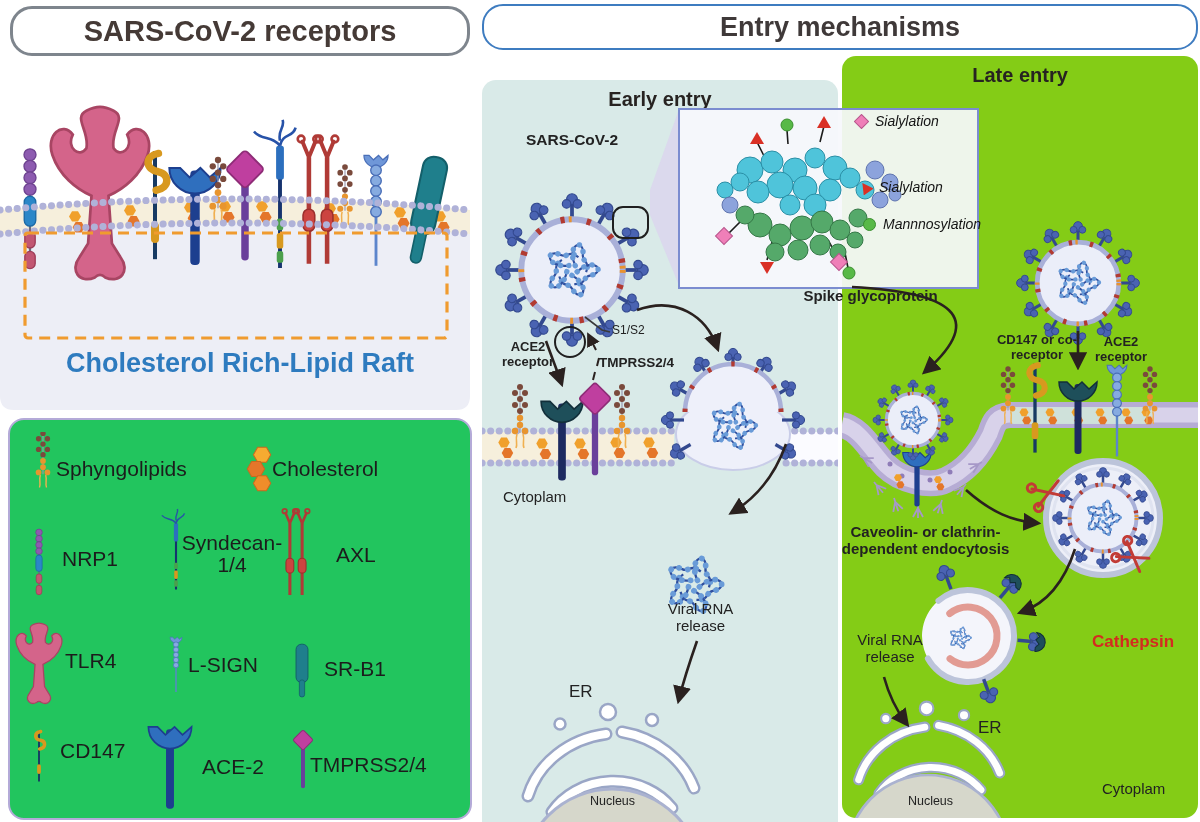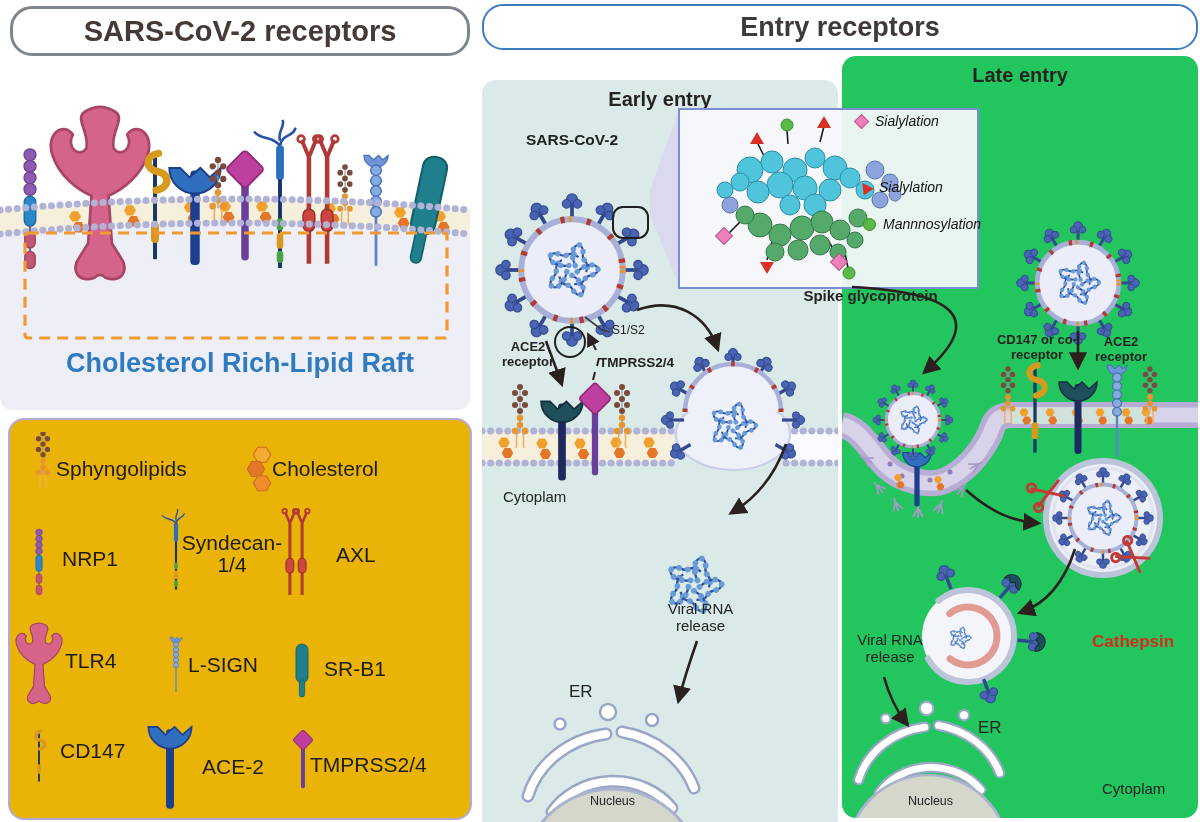--- a/index.html
+++ b/index.html
@@ -9,24 +9,24 @@
   .lbl{position:absolute;z-index:9;line-height:1.15;}
   .center{text-align:center;}
   .bold{font-weight:bold;}
   .title-box{position:absolute;background:#fff;display:flex;align-items:center;justify-content:center;z-index:8;}
   .title-left{left:10px;top:6px;width:454px;height:44px;border:3px solid #7e858d;border-radius:22px;
               font-size:29px;font-weight:bold;color:#453a36;}
   .title-entry{left:482px;top:4px;width:712px;height:42px;border:2.5px solid #3e7cc0;border-radius:21px;
               font-size:27px;font-weight:bold;color:#3f3939;}
   .panel{position:absolute;top:56px;width:356px;height:762px;border-radius:14px;overflow:hidden;z-index:1;}
   .panel-early{left:482px;background:#d9eae8;margin-top:24px;}
-  .panel-late{left:842px;background:#22c55e;}
+  .panel-late{left:842px;background:#84cc16;}
   .panel-label{position:absolute;top:8px;left:0;width:100%;text-align:center;font-size:20px;font-weight:bold;color:#272321;}
   .scene{position:absolute;left:0;top:0;}
-  .legend-panel{position:absolute;left:8px;top:418px;width:460px;height:398px;background:#eab308;
+  .legend-panel{position:absolute;left:8px;top:418px;width:460px;height:398px;background:#22c55e;
                 border:2.5px solid #b4aad8;border-radius:16px;z-index:2;text-decoration:underline;}
   .legend-label{position:absolute;font-size:21px;color:#1c1c1c;line-height:1.05;}
   .inset{position:absolute;left:678px;top:108px;width:297px;height:177px;background:rgba(246,247,252,0.93);
          border:2.5px solid #7b8cd0;z-index:6;font-style:italic;}
   .inset-row{position:absolute;display:flex;align-items:center;gap:6px;font-size:14px;color:#141414;}
   .raft-label{position:absolute;left:55px;top:348px;width:370px;text-align:center;
               font-size:27px;font-weight:bold;color:#2e7bbf;z-index:3;}
   .red{color:#d42b20;margin-top:48px;}
   svg{display:block;}
 </style>
@@ -194,21 +194,21 @@
     <circle cx="-12" cy="-9" r="3.6"></circle>
           <circle cx="-12" cy="9" r="3.6"></circle>
   </g>
 </defs>
 </svg>
 
 <div class="title-box title-left">
   <span>SARS-CoV-2 receptors</span>
 </div>
 <div class="title-box title-entry">
-  <span>Entry receptors</span>
+  <span>Entry mechanisms</span>
 </div>
 
 <svg class="scene" style="left:0;top:60px;z-index:2" width="470" height="355" viewBox="0 0 470 355">
   <path d="M0,174 Q235,152 470,174 L470,336 Q470,350 456,350 L14,350 Q0,350 0,336 Z" fill="#edeef6"></path>
   <path d="M0,150 Q235,128 470,150 L470,174 Q235,152 0,174 Z" fill="#f6efdc"></path>
   <g>
     <use href="#g-hex2" transform="translate(75,160) scale(1.2)"></use>
         <use href="#g-hex2" transform="translate(130,154) scale(1.2)"></use>
     <use href="#g-hex2" transform="translate(190,151) scale(1.2)"></use>
         <use href="#g-hex2" transform="translate(225,150) scale(1.2)"></use>
@@ -534,19 +534,20 @@
 <div class="lbl" style="left:612px;top:324px;font-size:12px">S1/S2</div>
 <div class="lbl bold" style="left:599px;top:355px;font-size:13.5px">TMPRSS2/4</div>
 <div class="lbl" style="left:503px;top:488px;font-size:15px">Cytoplam</div>
 <div class="lbl center" style="left:653px;top:600px;width:95px;font-size:15px">Viral RNA release</div>
 <div class="lbl" style="left:569px;top:682px;font-size:17px">ER</div>
 <div class="lbl center" style="left:570px;top:794px;width:85px;font-size:12.5px">Nucleus</div>
 <div class="lbl bold center" style="left:783px;top:287px;width:175px;font-size:15px">Spike glycoprotein</div>
 
 <div class="lbl bold center" style="left:993px;top:333px;width:88px;font-size:13px">CD147 or co-receptor</div>
 <div class="lbl bold center" style="left:1090px;top:335px;width:62px;font-size:13px">ACE2 receptor</div>
+<div class="lbl bold center" style="left:838px;top:523px;width:175px;font-size:15px">Caveolin- or clathrin-dependent endocytosis</div>
 <div class="lbl bold red" style="left:1092px;top:584px;font-size:17px">Cathepsin</div>
 <div class="lbl center" style="left:846px;top:631px;width:88px;font-size:15px">Viral RNA release</div>
 <div class="lbl" style="left:978px;top:718px;font-size:17px">ER</div>
 <div class="lbl center" style="left:888px;top:794px;width:85px;font-size:12.5px">Nucleus</div>
 <div class="lbl" style="left:1102px;top:780px;font-size:15px">Cytoplam</div>
 
 </div>
 
 </body></html>

